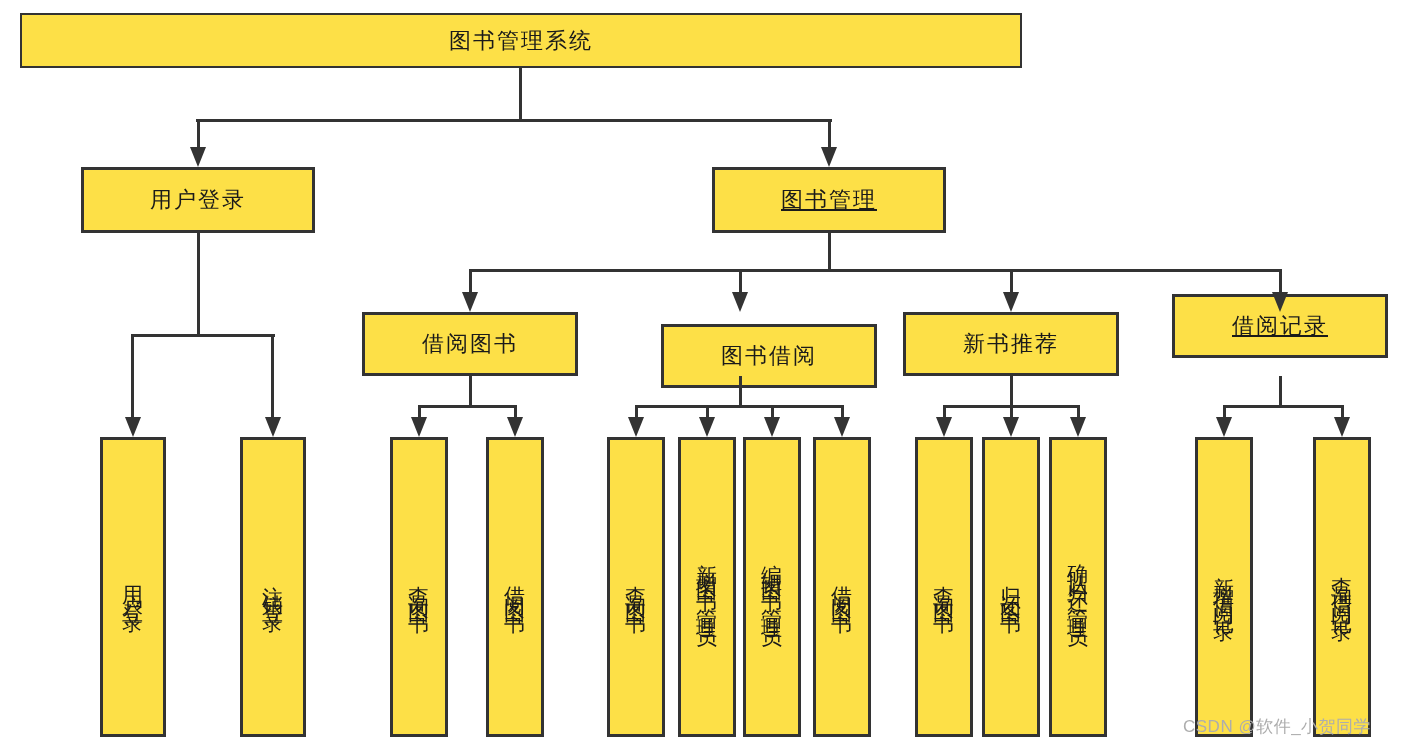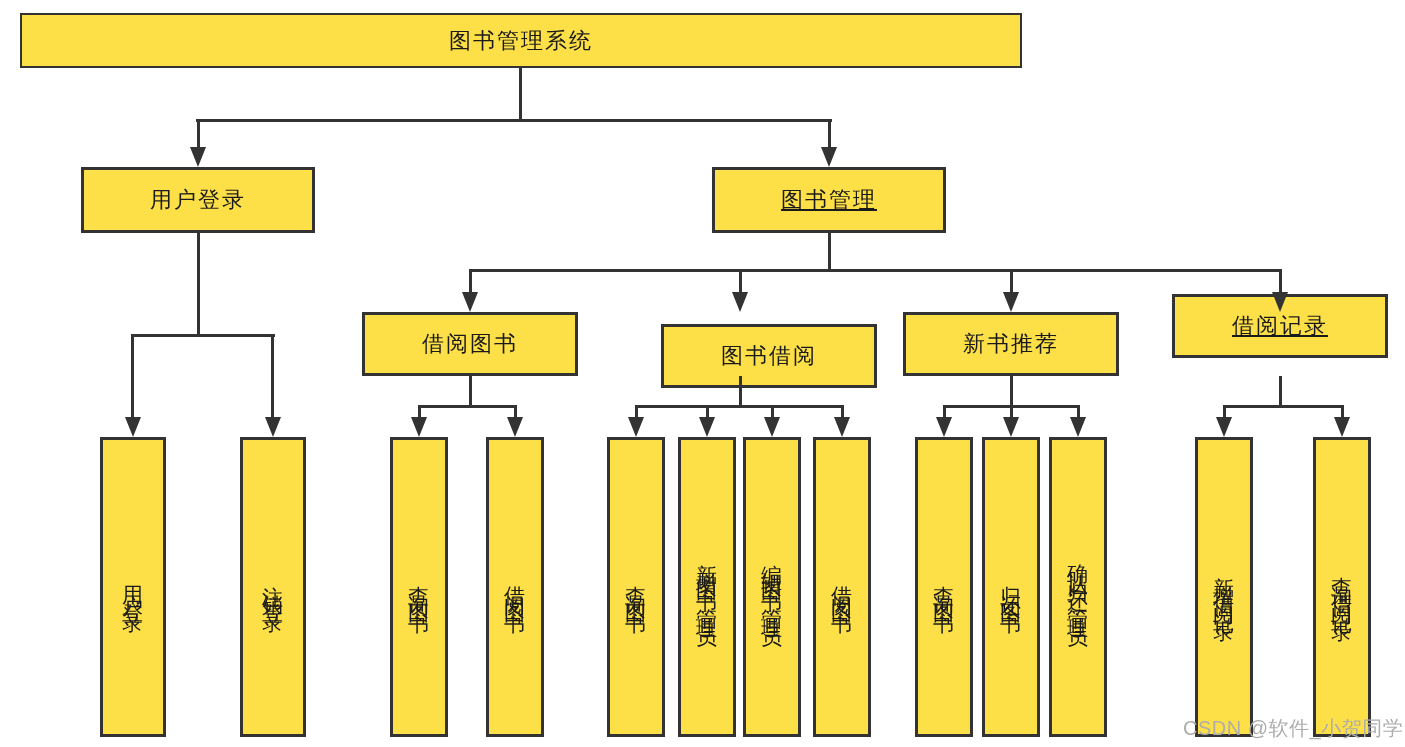--- a/index.html
+++ b/index.html
@@ -20,21 +20,21 @@
   }
   .hline{position:absolute;height:3px;background:var(--line,#333);}
   .vline{position:absolute;width:3px;background:var(--line,#333);}
   .arrow{
     position:absolute;width:0;height:0;
     border-left:8px solid transparent;border-right:8px solid transparent;
     border-top:20px solid var(--line,#333);
   }
   .watermark{
     position:absolute;left:1183px;top:715px;z-index:5;
-    font-size:20px;letter-spacing:.5px;color:var(--watermark,#b0b0b0);white-space:nowrap;
+    font-size:17px;letter-spacing:.5px;color:var(--watermark,#b0b0b0);white-space:nowrap;
   }
 </style>
 </head>
 <body>
 
 <div class="canvas">
 
   <div class="box root" style="left:20px;top:13px;width:1002px;height:55px;">
     <span class="lbl">图书管理系统</span>
   </div>

